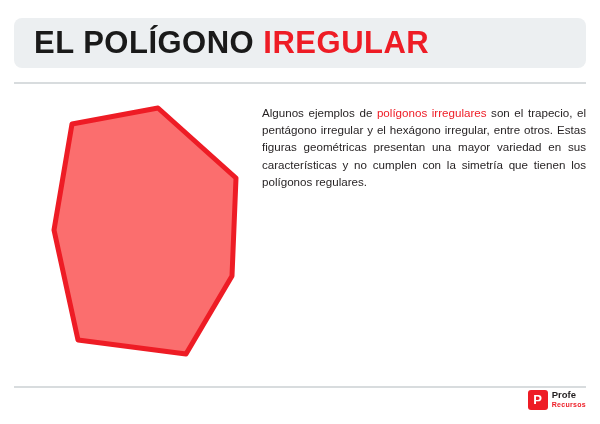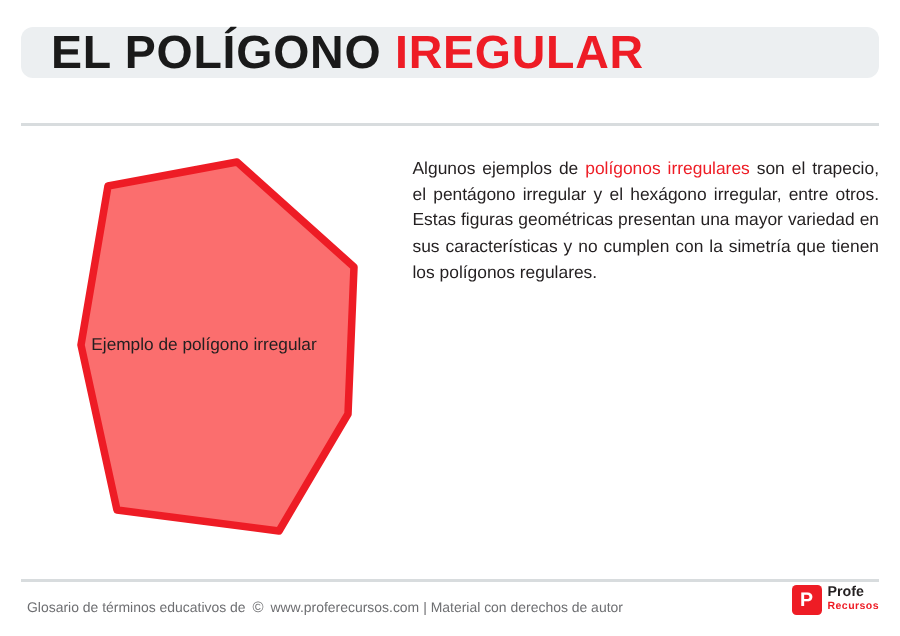--- a/index.html
+++ b/index.html
@@ -20,21 +20,21 @@
     box-sizing: border-box;
     background: #ffffff;
   }
 
   
   .title-bar {
     position: absolute;
     left: 14px;
     top: 18px;
     width: 572px;
-    height: 34px;
+    height: 50px;
     background: #eceff1;
     border-radius: 8px;
     display: flex;
     align-items: center;
     padding-left: 20px;
     box-sizing: border-box;
   }
   .title-text {
     font-size: 31px;
     font-weight: bold;
@@ -88,21 +88,21 @@
     width: 324px;
     height: 290px;
   }
   .para {
     font-size: 11.6px;
     line-height: 1.5;
     color: #231f20;
     text-align: justify;
     margin-bottom: 13px;
   }
-  .para:last-child { margin-bottom: 0; margin-left: 13px; }
+  .para:last-child { margin-bottom: 0; }
   .red { color: #ee1c25; }
   .ul { text-decoration: underline; }
 
   
   .footer-rule {
     position: absolute;
     left: 14px;
     top: 386px;
     width: 572px;
     height: 2px;
@@ -188,42 +188,32 @@
       <span>EL POLÍGONO </span><span class="accent">IREGULAR</span>
     </div>
   </div>
 
   <div class="divider"></div>
 
   <div class="figure-panel">
     <svg class="figure-svg" width="236" height="288" viewBox="0 0 236 288">
       <polygon points="54,32 140,16 218,86 214,184 168,262 60,248 36,138" fill="#fb6e6e" stroke="#ee1c25" stroke-width="5" stroke-linejoin="round"></polygon>
     </svg>
-    <div class="figure-caption">Ejemplo de polígono irregular</div>
   </div>
 
   <div class="text-col">
 
 
 
     <p class="para"><span>Algunos ejemplos de </span><span class="red">polígonos irregulares</span><span> son el trapecio, el pentágono irregular y el hexágono irregular, entre otros. Estas figuras geométricas presentan una mayor variedad en sus características y no cumplen con la simetría que tienen los polígonos regulares.</span></p>
 
   </div>
 
   <div class="footer-rule"></div>
 
-  <div class="footer">
-    <div class="footer-text">
-      <span>Glosario de términos educativos de</span>
-      <span class="copy-glyph">©</span>
-      <span class="site">www.proferecursos.com</span>
-      <span>|</span>
-      <span>Material con derechos de autor</span>
-    </div>
-  </div>
 
   <div class="logo">
     <div class="logo-mark"></div>
     <div class="logo-words">
       <span class="logo-line1">Profe</span>
       <span class="logo-line2">Recursos</span>
     </div>
   </div>
 
 </div>

